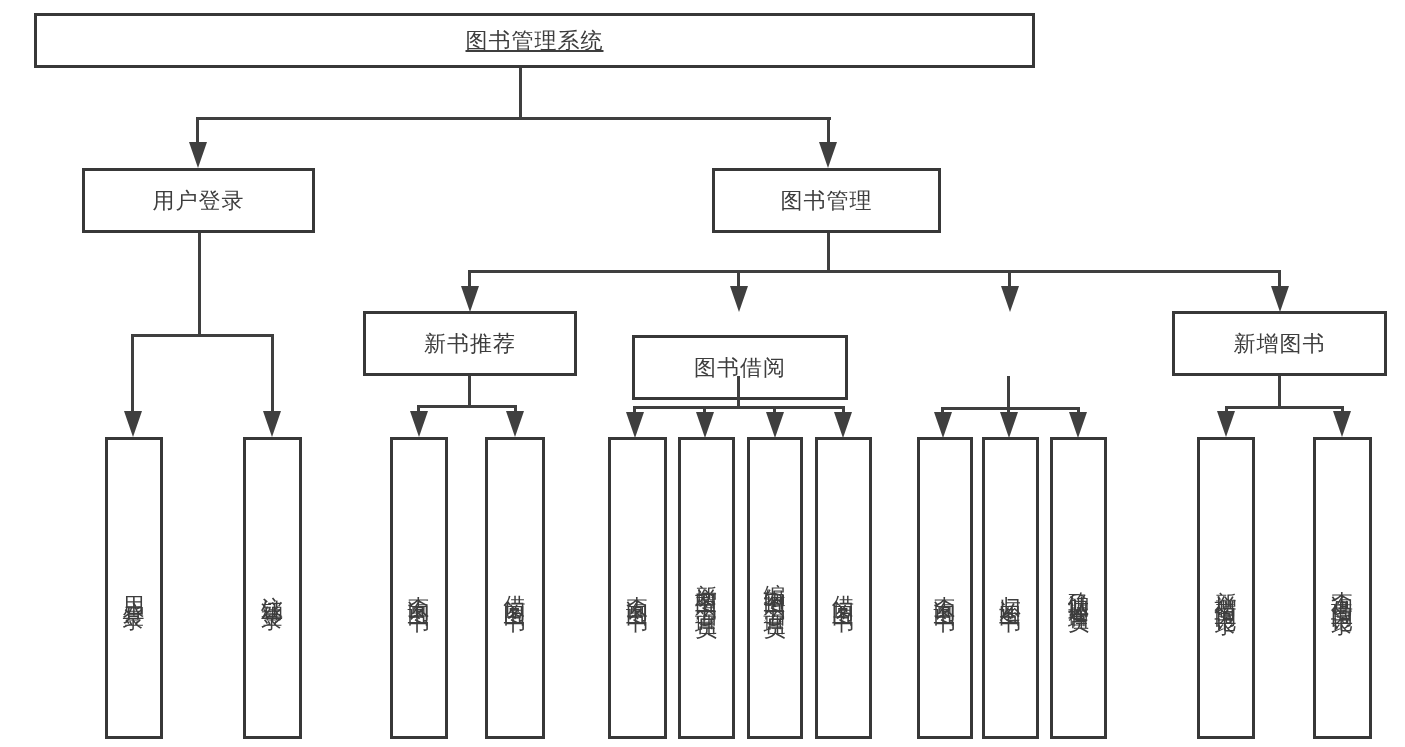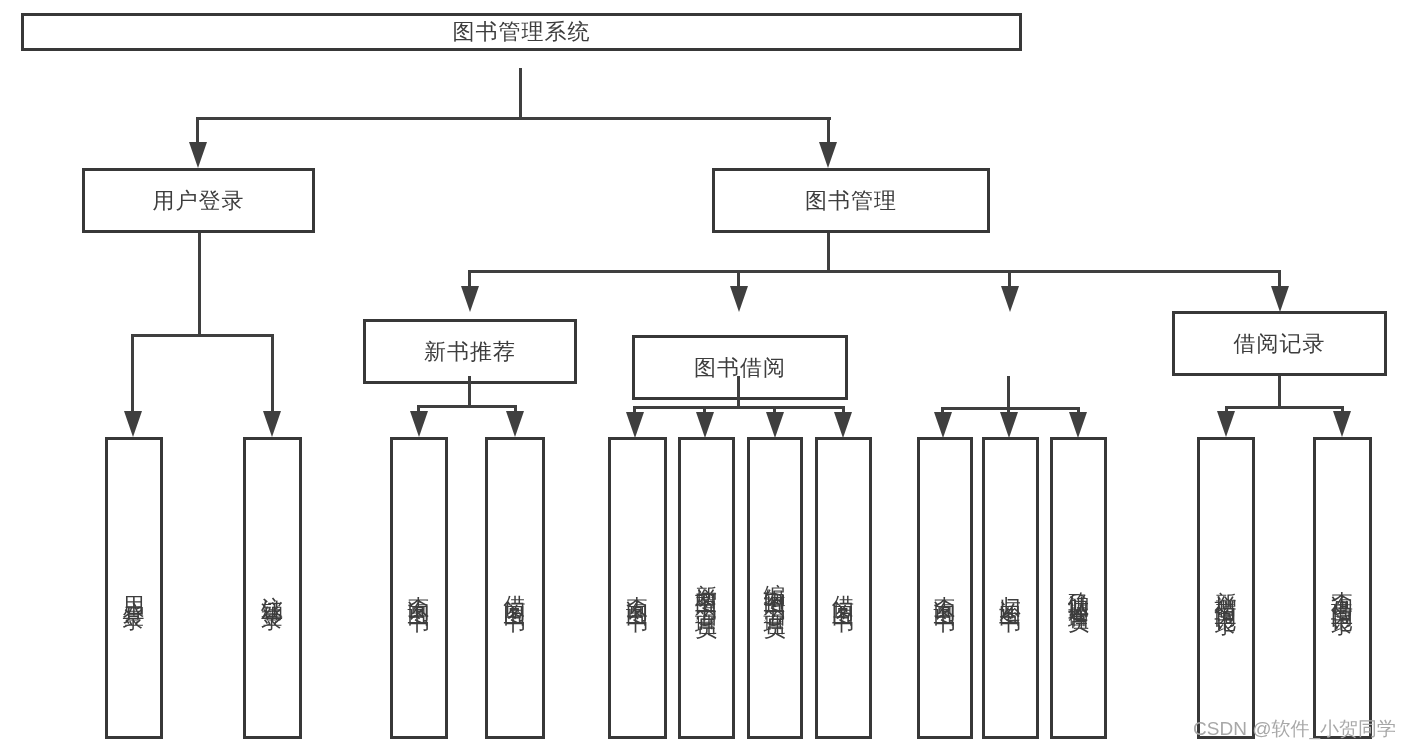--- a/index.html
+++ b/index.html
@@ -39,35 +39,35 @@
     position:absolute;left:1186px;top:716px;width:210px;
     font-size:19px;color:var(--wm);z-index:10;white-space:nowrap;
     text-align:right;
   }
 </style>
 </head>
 <body>
 
 <div id="stage">
 
-  <div class="node" style="left:21px;top:13px;width:1001px;height:38px;">
+  <div class="node" style="left:34px;top:13px;width:1001px;height:55px;text-decoration:underline;">
     <span>图书管理系统</span>
   </div>
 
   <div class="vl" style="left:519px;top:68px;height:51px;"></div>
   <div class="hl" style="left:197px;top:117px;width:634px;"></div>
   <div class="vl" style="left:196px;top:117px;height:28px;"></div>
   <div class="arw" style="left:189px;top:142px;"></div>
   <div class="vl" style="left:827px;top:117px;height:28px;"></div>
   <div class="arw" style="left:819px;top:142px;"></div>
 
   <div class="node" style="left:82px;top:168px;width:233px;height:65px;">
     <span>用户登录</span>
   </div>
-  <div class="node" style="left:712px;top:168px;width:278px;height:65px;">
+  <div class="node" style="left:712px;top:168px;width:229px;height:65px;">
     <span>图书管理</span>
   </div>
 
   <div class="vl" style="left:198px;top:233px;height:104px;"></div>
   <div class="hl" style="left:132px;top:334px;width:142px;"></div>
   <div class="vl" style="left:131px;top:334px;height:80px;"></div>
   <div class="arw" style="left:124px;top:411px;"></div>
   <div class="vl" style="left:271px;top:334px;height:80px;"></div>
   <div class="arw" style="left:263px;top:411px;"></div>
 
@@ -75,28 +75,28 @@
   <div class="hl" style="left:469px;top:270px;width:812px;"></div>
   <div class="vl" style="left:468px;top:270px;height:22px;"></div>
   <div class="arw" style="left:461px;top:286px;"></div>
   <div class="vl" style="left:737px;top:270px;height:22px;"></div>
   <div class="arw" style="left:730px;top:286px;"></div>
   <div class="vl" style="left:1008px;top:270px;height:22px;"></div>
   <div class="arw" style="left:1001px;top:286px;"></div>
   <div class="vl" style="left:1278px;top:270px;height:22px;"></div>
   <div class="arw" style="left:1271px;top:286px;"></div>
 
-  <div class="node" style="left:363px;top:311px;width:214px;height:65px;margin-top:8px;">
+  <div class="node" style="left:363px;top:311px;width:214px;height:65px;">
     <span>新书推荐</span>
   </div>
   <div class="node" style="left:632px;top:311px;width:216px;height:65px;margin-top:24px;">
     <span>图书借阅</span>
   </div>
   <div class="node" style="left:1172px;top:311px;width:215px;height:65px;">
-    <span>借阅记录</span>
+    <span>新增图书</span>
   </div>
 
   <div class="vl" style="left:468px;top:376px;height:32px;"></div>
   <div class="hl" style="left:417px;top:405px;width:100px;"></div>
   <div class="vl" style="left:417px;top:405px;height:12px;"></div>
   <div class="arw" style="left:410px;top:411px;"></div>
   <div class="vl" style="left:514px;top:405px;height:12px;"></div>
   <div class="arw" style="left:506px;top:411px;"></div>
 
   <div class="vl" style="left:737px;top:376px;height:33px;"></div>
@@ -163,15 +163,14 @@
     <span class="vtext" style="font-size:21px;letter-spacing:3px;">确认归还（管理员）</span>
   </div>
 
   <div class="leaf" style="left:1197px;top:437px;width:58px;height:302px;">
     <span class="vtext">新增借阅记录</span>
   </div>
   <div class="leaf" style="left:1313px;top:437px;width:59px;height:302px;">
     <span class="vtext">查询借阅记录</span>
   </div>
 
-  <div id="watermark">CSDN @软件_小贺同学</div>
 
 </div>
 
 </body></html>

